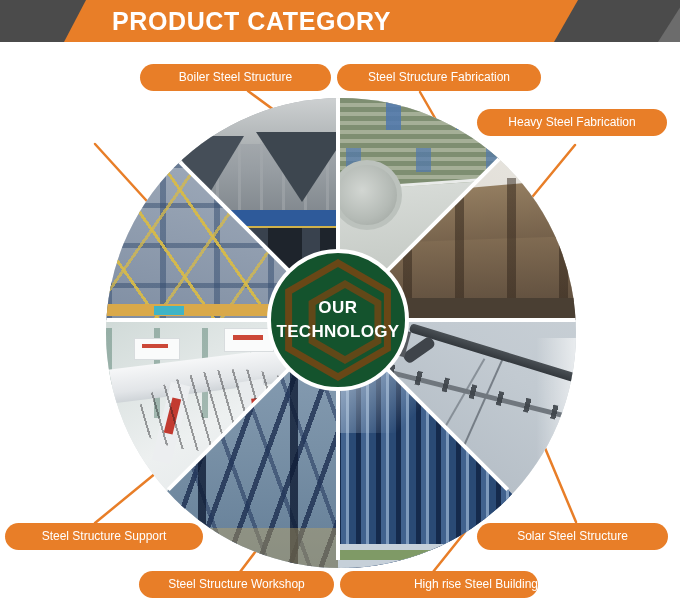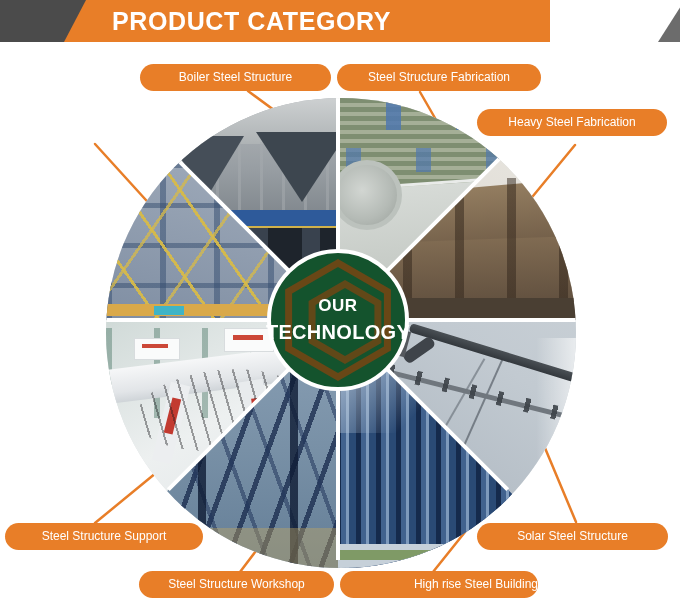--- a/index.html
+++ b/index.html
@@ -1,20 +1,20 @@
 <!DOCTYPE html>
 <html><head>
 <meta charset="utf-8">
 <style>
   html,body{margin:0;padding:0;background:#fff;}
   .stage{position:relative;width:680px;height:607px;background:#ffffff;overflow:hidden;
          font-family:"Liberation Sans", sans-serif;}
 
   
-  .banner{position:absolute;left:0;top:0;width:550px;height:42px;background:#4b4b4b;z-index:5;}
+  .banner{position:absolute;left:0;top:0;width:680px;height:42px;background:#4b4b4b;z-index:5;}
   .banner-orange{position:absolute;inset:0;background:#e87e28;
                  clip-path:polygon(86px 0,578px 0,554px 42px,64px 42px);}
   .banner-slash{position:absolute;top:0;left:640px;width:40px;height:42px;background:#6c6c6c;
                 clip-path:polygon(45% 100%,100% 18%,100% 100%);}
   .banner-title{position:absolute;left:112px;top:0;height:42px;line-height:43px;color:#ffffff;
                 font-size:25px;font-weight:700;letter-spacing:.6px;white-space:nowrap;}
 
   
   .connectors{position:absolute;left:0;top:0;width:680px;height:607px;z-index:1;}
   .connectors line{stroke:#e87e28;stroke-width:2.5;stroke-linecap:round;}
@@ -119,21 +119,21 @@
   .d45 {transform:rotate(45deg);}
   .d90 {transform:rotate(90deg);}
   .d135{transform:rotate(135deg);}
 
   
   .badge{position:absolute;left:267px;top:249px;width:134px;height:134px;border-radius:50%;
          background:#14532d;border:4px solid #ffffff;z-index:3;display:flex;align-items:center;justify-content:center;}
   .badge svg{position:absolute;left:4px;top:4px;}
   .badge-text{position:relative;z-index:1;text-align:center;color:#ffffff;font-weight:700;line-height:1.4;}
   .badge-line1{font-size:17px;letter-spacing:.5px;}
-  .badge-line2{font-size:20px;letter-spacing:.3px;}
+  .badge-line2{font-size:17px;letter-spacing:.3px;}
 
   
   .pill{position:absolute;height:27px;border-radius:14px;background:#e87e28;color:#ffffff;
         font-size:12px;line-height:27px;text-align:center;z-index:4;white-space:nowrap;cursor:pointer;}
   .pl-boiler     {left:140px;top:64px; width:191px;}
   .pl-fabrication{left:337px;top:64px; width:204px;}
   .pl-piperack   {left:5px;  top:117px;width:191px;}
   .pl-heavy      {left:477px;top:109px;width:190px;}
   .pl-support    {left:5px;  top:523px;width:198px;}
   .pl-solar      {left:477px;top:523px;width:191px;}

